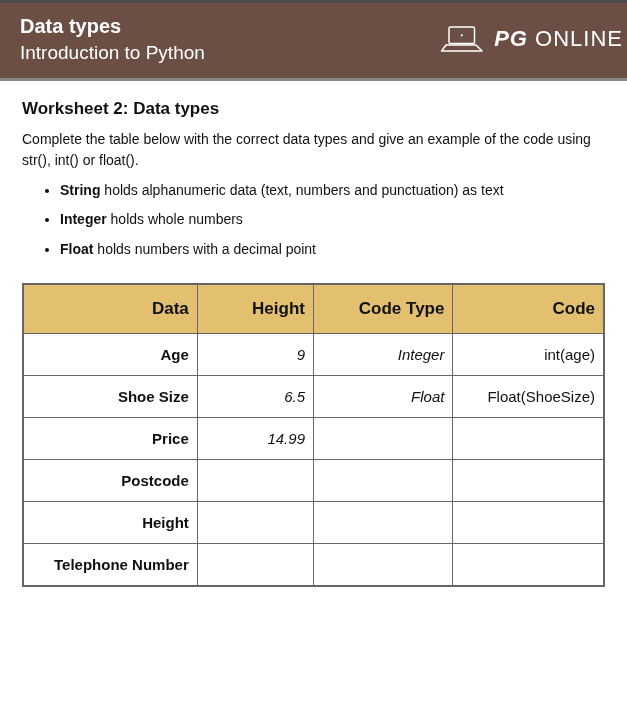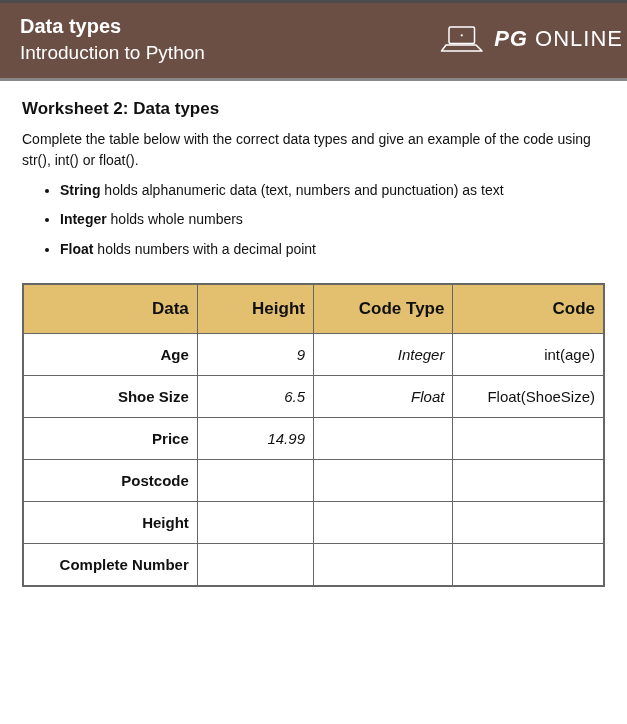--- a/index.html
+++ b/index.html
@@ -97,21 +97,21 @@
             <td class="dtype"></td>
             <td></td>
           </tr>
           <tr>
             <td class="row-label">Height</td>
             <td class="ex"></td>
             <td class="dtype"></td>
             <td></td>
           </tr>
           <tr>
-            <td class="row-label">Complete Number</td>
+            <td class="row-label">Telephone Number</td>
             <td class="ex"></td>
             <td class="dtype"></td>
             <td></td>
           </tr>
         </tbody>
     </table>
   </div>
 </div>
 
 </body></html>

